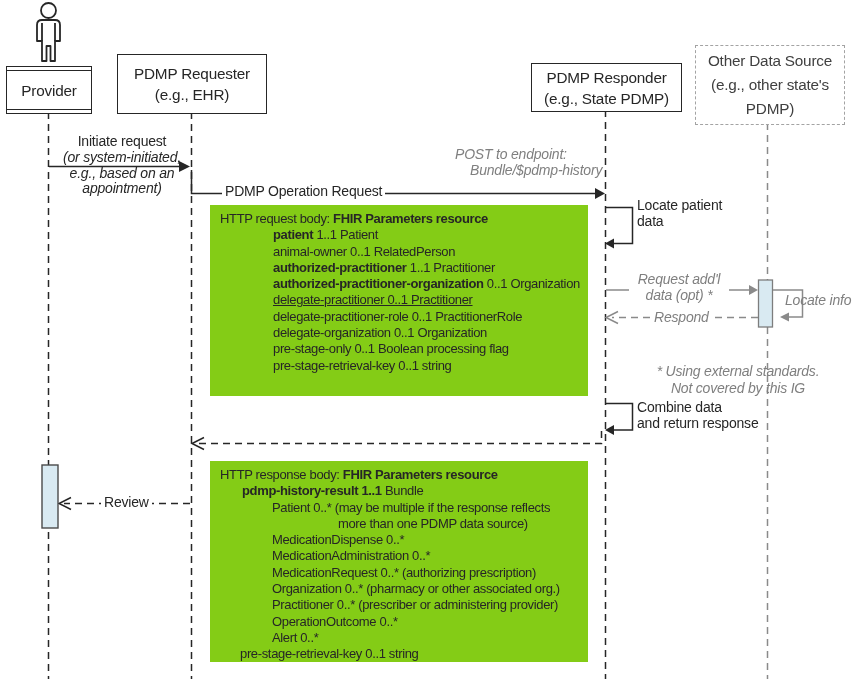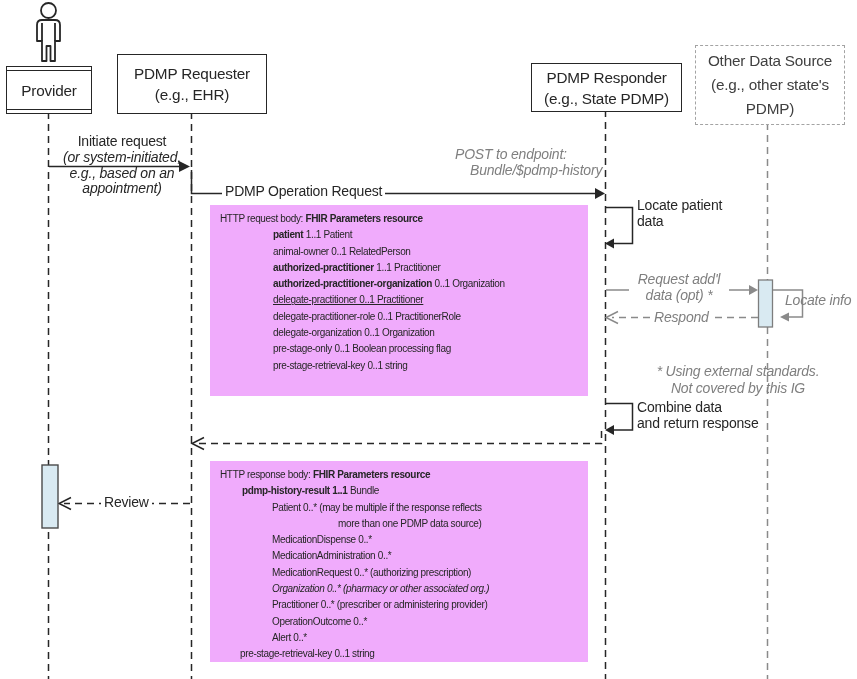--- a/index.html
+++ b/index.html
@@ -24,21 +24,21 @@
   .pbox.ghost{border:1.8px dashed #a3a3a3;color:#404040;line-height:24px;text-align:center;}
   
   .mlabel{position:absolute;font-size:14px;line-height:15.8px;white-space:nowrap;letter-spacing:-0.2px;}
   .mlabel.center{text-align:center;}
   .mlabel.gray{color:#7f7f7f;}
   .mlabel.ital{font-style:italic;}
   .mlabel .ital{font-style:italic;}
   .onln{background:#fff;padding:0 3px;}
   
   .bodybox{
-    position:absolute;background:#f0abfc;font-size:10px;line-height:16.3px;
+    position:absolute;background:#84cc16;font-size:13px;line-height:16.3px;
     padding:6px 0 0 10px;letter-spacing:-0.35px;white-space:nowrap;
   }
   .bodybox .bl{white-space:nowrap;}
   .bodybox b{font-weight:700;}
 </style>
 </head>
 <body>
 
 <div id="canvas">
 
@@ -169,20 +169,20 @@
       <div class="bl" style="padding-left: 53px;"><span>pre-stage-retrieval-key 0..1 string</span></div>
     </div>
   <div class="bodybox" style="left:210px;top:461px;width:368px;height:195px;">
       <div class="bl" style="padding-left: 0px;"><span>HTTP response body: </span><b>FHIR Parameters resource</b></div>
       <div class="bl" style="padding-left: 22px;"><b>pdmp-history-result 1..1</b><span> Bundle</span></div>
       <div class="bl" style="padding-left: 52px;"><span>Patient 0..* (may be multiple if the response reflects</span></div>
       <div class="bl" style="padding-left: 118px;"><span>more than one PDMP data source)</span></div>
       <div class="bl" style="padding-left: 52px;"><span>MedicationDispense 0..*</span></div>
       <div class="bl" style="padding-left: 52px;"><span>MedicationAdministration 0..*</span></div>
       <div class="bl" style="padding-left: 52px;"><span>MedicationRequest 0..* (authorizing prescription)</span></div>
-      <div class="bl" style="padding-left: 52px; font-style: italic;"><span>Organization 0..* (pharmacy or other associated org.)</span></div>
+      <div class="bl" style="padding-left: 52px;"><span>Organization 0..* (pharmacy or other associated org.)</span></div>
       <div class="bl" style="padding-left: 52px;"><span>Practitioner 0..* (prescriber or administering provider)</span></div>
       <div class="bl" style="padding-left: 52px;"><span>OperationOutcome 0..*</span></div>
       <div class="bl" style="padding-left: 52px;"><span>Alert 0..*</span></div>
       <div class="bl" style="padding-left: 20px;"><span>pre-stage-retrieval-key 0..1 string</span></div>
     </div>
 
 </div>
 
 </body></html>

